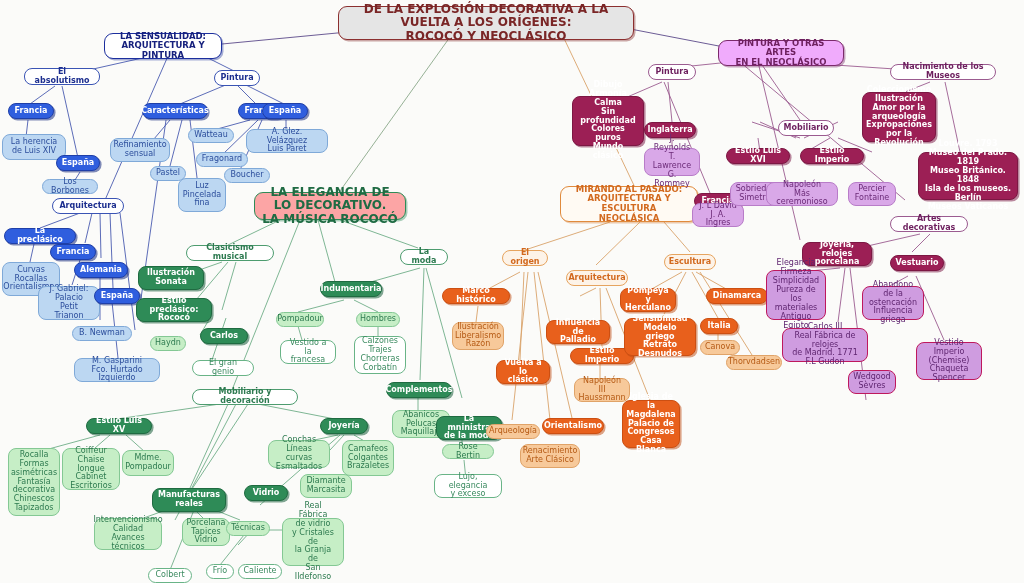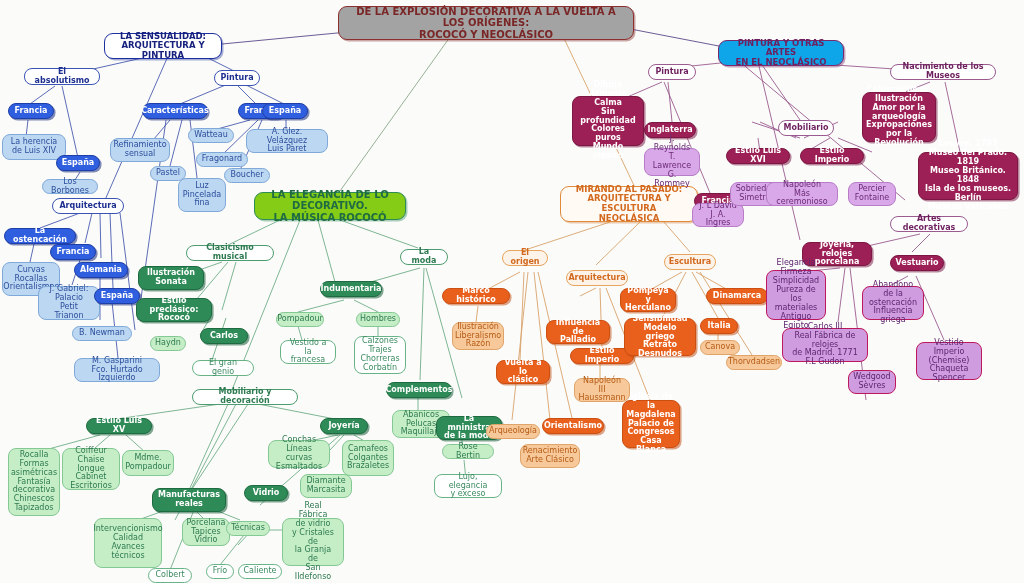--- a/index.html
+++ b/index.html
@@ -21,41 +21,41 @@
     border-radius:8px;
     line-height:1.12;
     white-space:pre-line;
     padding:3px 6px;
     z-index:3;
   }
 
   
   
   .t-root{
-    background:#a3a3a3;border:1.6px solid #8b2f2f;color:#7a2626;
-    font-weight:bold;font-size:10px;border-radius:9px;
+    background:#e5e5e5;border:1.6px solid #8b2f2f;color:#7a2626;
+    font-weight:bold;font-size:12px;border-radius:9px;
     box-shadow:1.5px 1.5px 0 rgba(140,60,60,.45);
   }
   .t-hdr-blue{
     background:#ffffff;border:1.6px solid #1c2f9e;color:#16207d;
     font-weight:bold;font-size:8.5px;border-radius:9px;
     box-shadow:1.5px 1.5px 0 rgba(40,60,160,.4);
   }
   .t-hdr-green{
-    background:#84cc16;border:1.6px solid #2e8b57;color:#1f6b43;
-    font-weight:bold;font-size:10px;border-radius:9px;
+    background:#fca5a5;border:1.6px solid #2e8b57;color:#1f6b43;
+    font-weight:bold;font-size:12px;border-radius:9px;
     box-shadow:1.5px 1.5px 0 rgba(50,140,90,.4);
   }
   .t-hdr-orange{
     background:#fffaf3;border:1.6px solid #e08a3c;color:#d2691e;
     font-weight:bold;font-size:8.5px;border-radius:9px;
     box-shadow:1.5px 1.5px 0 rgba(215,130,60,.4);
   }
   .t-hdr-purple{
-    background:#0ea5e9;border:1.6px solid #7b2a6b;color:#6d1f5e;
+    background:#f0abfc;border:1.6px solid #7b2a6b;color:#6d1f5e;
     font-weight:bold;font-size:8.5px;border-radius:9px;
     box-shadow:1.5px 1.5px 0 rgba(120,40,105,.4);
   }
 
   
   .t-pill-blue{background:#ffffff;border:1.1px solid #3a54b4;color:#1d2f8f;font-weight:bold;font-size:8px;}
   .t-pill-green{background:#ffffff;border:1.1px solid #4d9c6f;color:#2d7a50;font-weight:bold;font-size:8px;}
   .t-pill-orange{background:#fdf3e8;border:1.1px solid #e6a45f;color:#d2691e;font-weight:bold;font-size:8px;}
   .t-pill-purple{background:#ffffff;border:1.1px solid #9b5b90;color:#6d1f5e;font-weight:bold;font-size:8px;}
 
@@ -248,21 +248,21 @@
 ARQUITECTURA Y PINTURA</div>
 
   <div class="node t-pill-blue" style="left:24px;top:68px;width:76px;height:17px;">El absolutismo</div>
   <div class="node t-solid-blue" style="left:8px;top:103px;width:46px;height:16px;">Francia</div>
   <div class="node t-leaf-blue" style="left:2px;top:134px;width:64px;height:26px;">La herencia
 de Luis XIV</div>
   <div class="node t-solid-blue" style="left:56px;top:155px;width:44px;height:16px;">España</div>
   <div class="node t-leaf-blue" style="left:42px;top:179px;width:56px;height:15px;">Los Borbones</div>
 
   <div class="node t-pill-blue" style="left:52px;top:198px;width:72px;height:16px;">Arquitectura</div>
-  <div class="node t-solid-blue" style="left:4px;top:228px;width:72px;height:16px;">La ostencación</div>
+  <div class="node t-solid-blue" style="left:4px;top:228px;width:72px;height:16px;">La preclásico</div>
   <div class="node t-solid-blue" style="left:50px;top:244px;width:46px;height:16px;">Francia</div>
   <div class="node t-leaf-blue" style="left:2px;top:262px;width:58px;height:34px;">Curvas
 Rocallas
 Orientalismos</div>
   <div class="node t-solid-blue" style="left:74px;top:262px;width:54px;height:16px;">Alemania</div>
   <div class="node t-leaf-blue" style="left:38px;top:286px;width:62px;height:34px;">J. Gabriel:
 Palacio Petit
 Trianon</div>
   <div class="node t-solid-blue" style="left:94px;top:288px;width:46px;height:16px;">España</div>
   <div class="node t-leaf-blue" style="left:72px;top:326px;width:60px;height:15px;">B. Newman</div>
@@ -327,21 +327,21 @@
 Chinescos
 Tapizados</div>
   <div class="node t-leaf-green" style="left:62px;top:448px;width:58px;height:42px;">Coiffeur
 Chaise longue
 Cabinet
 Escritorios</div>
   <div class="node t-leaf-green" style="left:122px;top:450px;width:52px;height:26px;">Mdme.
 Pompadour</div>
   <div class="node t-solid-green" style="left:152px;top:488px;width:74px;height:24px;">Manufacturas
 reales</div>
-  <div class="node t-leaf-green" style="left:94px;top:518px;width:68px;height:50px;">Intervencionismo
+  <div class="node t-leaf-green" style="left:94px;top:518px;width:68px;height:32px;">Intervencionismo
 Calidad
 Avances
 técnicos</div>
   <div class="node t-leaf-green-o" style="left:148px;top:568px;width:44px;height:15px;">Colbert</div>
   <div class="node t-leaf-green" style="left:182px;top:518px;width:48px;height:28px;">Porcelana
 Tapices
 Vidrio</div>
   <div class="node t-solid-green" style="left:244px;top:485px;width:44px;height:16px;">Vidrio</div>
   <div class="node t-leaf-green" style="left:226px;top:521px;width:44px;height:15px;">Técnicas</div>
   <div class="node t-leaf-green-o" style="left:206px;top:564px;width:28px;height:15px;">Frío</div>

